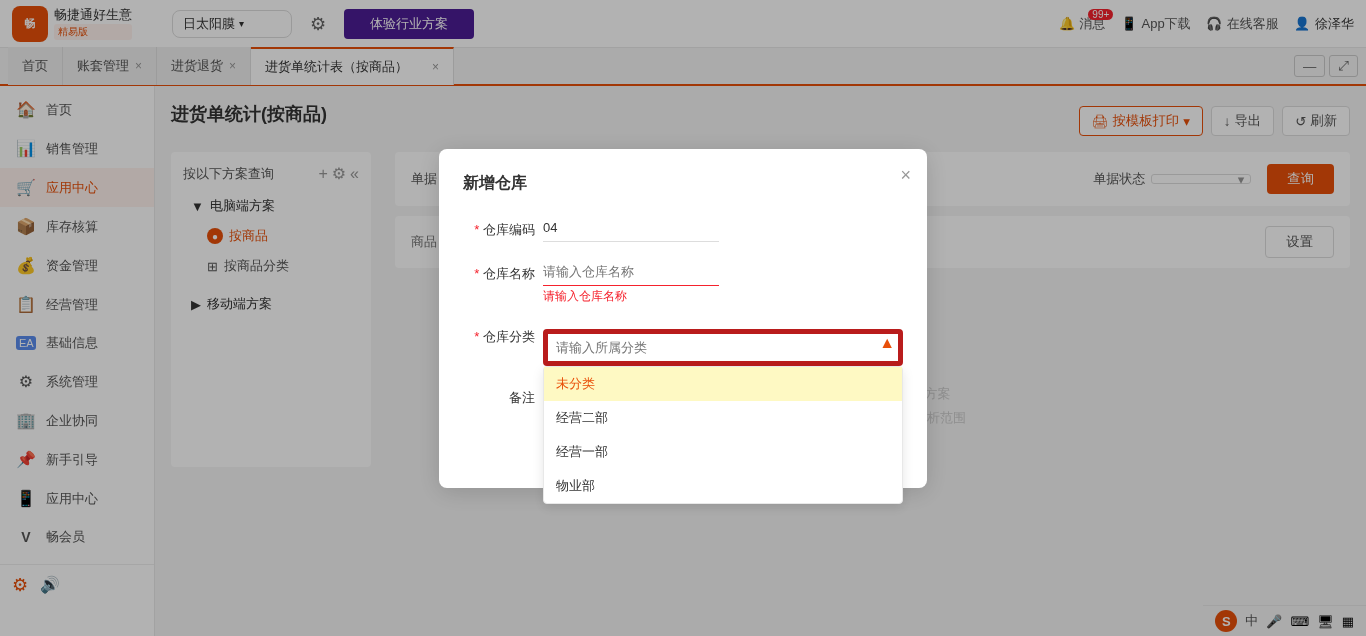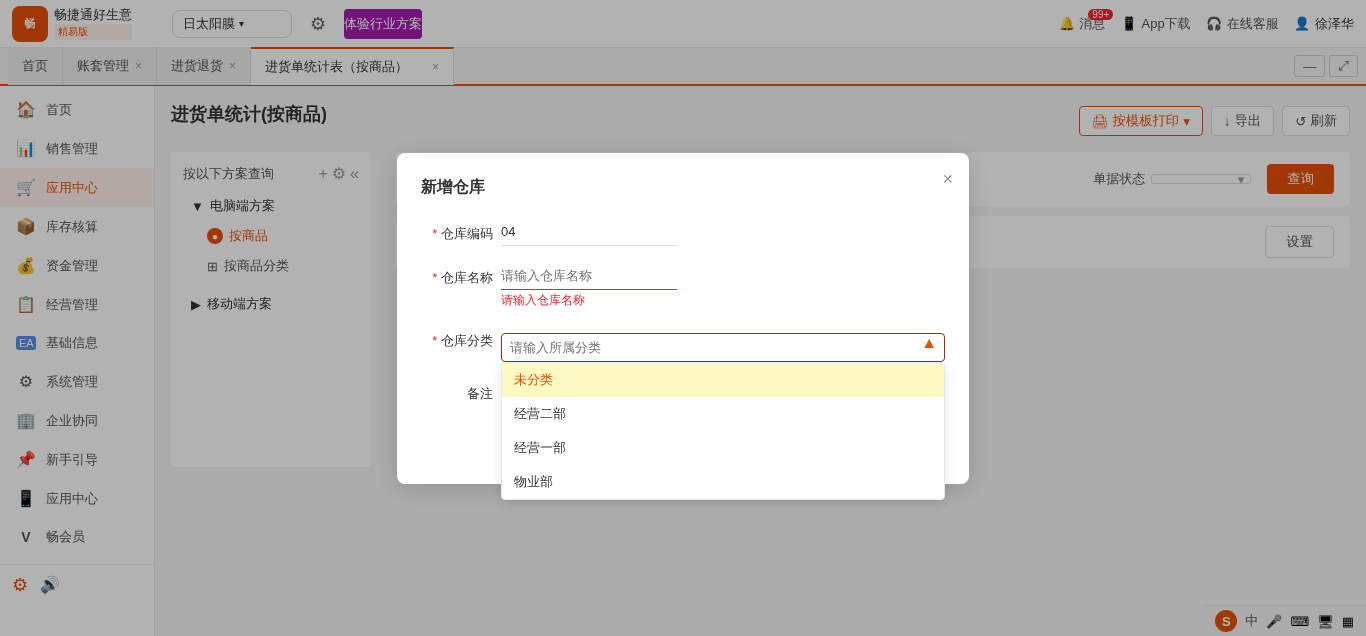--- a/index.html
+++ b/index.html
@@ -37,22 +37,22 @@
       min-width: 120px;
     }
     .store-selector span { color: #333; }
     .chevron { color: #999; font-size: 10px; }
     .gear-btn {
       width: 32px; height: 32px; border: none; background: none;
       cursor: pointer; display: flex; align-items: center; justify-content: center;
       color: #666; font-size: 18px;
     }
     .trial-btn {
-      background: #a21caf; color: #fff; border: none;
-      padding: 6px 0; border-radius: 4px; cursor: pointer; font-size: 13px;
+      background: #4c1d95; color: #fff; border: none;
+      padding: 6px 26px; border-radius: 4px; cursor: pointer; font-size: 13px;
     }
     .top-right {
       margin-left: auto; display: flex; align-items: center; gap: 16px;
     }
     .top-right-item {
       display: flex; align-items: center; gap: 4px; cursor: pointer; color: #555; position: relative;
     }
     .badge-99 {
       background: #f5222d; color: #fff; font-size: 10px;
       padding: 0 4px; border-radius: 8px; position: absolute; top: -6px; right: -8px;
@@ -168,21 +168,21 @@
     
     .modal-overlay {
       position: fixed; top: 0; left: 0; right: 0; bottom: 0;
       background: rgba(0,0,0,0.3);
       display: flex; align-items: center; justify-content: center;
       z-index: 1000;
     }
     .modal {
       background: #fff;
       border-radius: 8px;
-      width: 572px;
+      width: 488px;
       padding: 24px;
       box-shadow: 0 4px 24px rgba(0,0,0,0.15);
       position: relative;
     }
     .modal-title {
       font-size: 16px; font-weight: 600; color: #333; margin-bottom: 20px;
     }
     .modal-close {
       position: absolute; top: 16px; right: 16px;
       background: none; border: none; cursor: pointer;
@@ -202,21 +202,21 @@
       padding: 6px 0; outline: none; font-size: 13px;
       color: #333;
     }
     .form-input.error { border-bottom-color: #f5222d; }
     .error-msg { color: #f5222d; font-size: 12px; margin-top: 2px; }
     .form-input-wrapper { flex: 1; position: relative; }
     .dropdown-wrapper {
       flex: 1; position: relative;
     }
     .dropdown-input {
-      width: 100%; border: 1px solid #b91c1c; border-radius: 4px;
+      width: 100%; border: 5px solid #b91c1c; border-radius: 4px;
       padding: 6px 30px 6px 8px; outline: none; font-size: 13px; color: #999; margin-top: 8px;
     }
     .dropdown-arrow {
       position: absolute; right: 8px; top: 50%; transform: translateY(-50%);
       color: #e8500a; font-size: 16px; cursor: pointer;
     }
     .dropdown-list {
       position: absolute; top: 100%; left: 0; right: 0;
       background: #fff; border: 1px solid #e8e8e8;
       border-radius: 4px; box-shadow: 0 4px 12px rgba(0,0,0,0.1);

